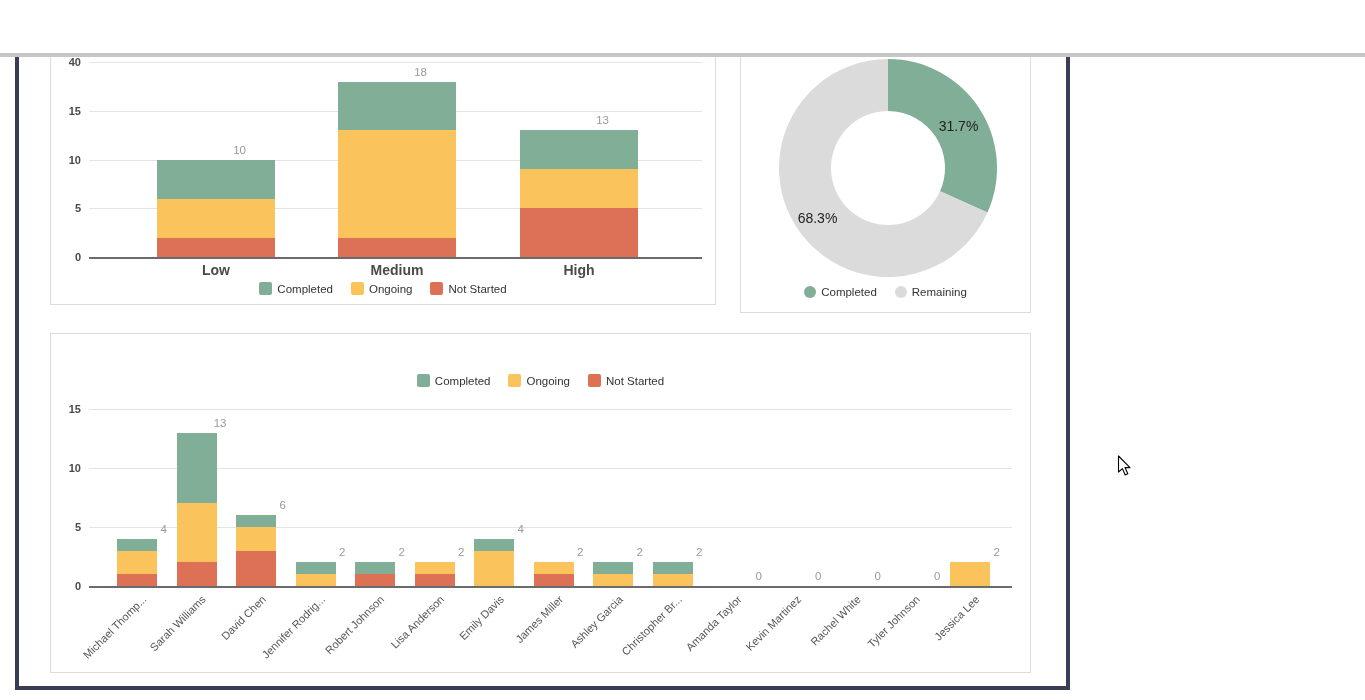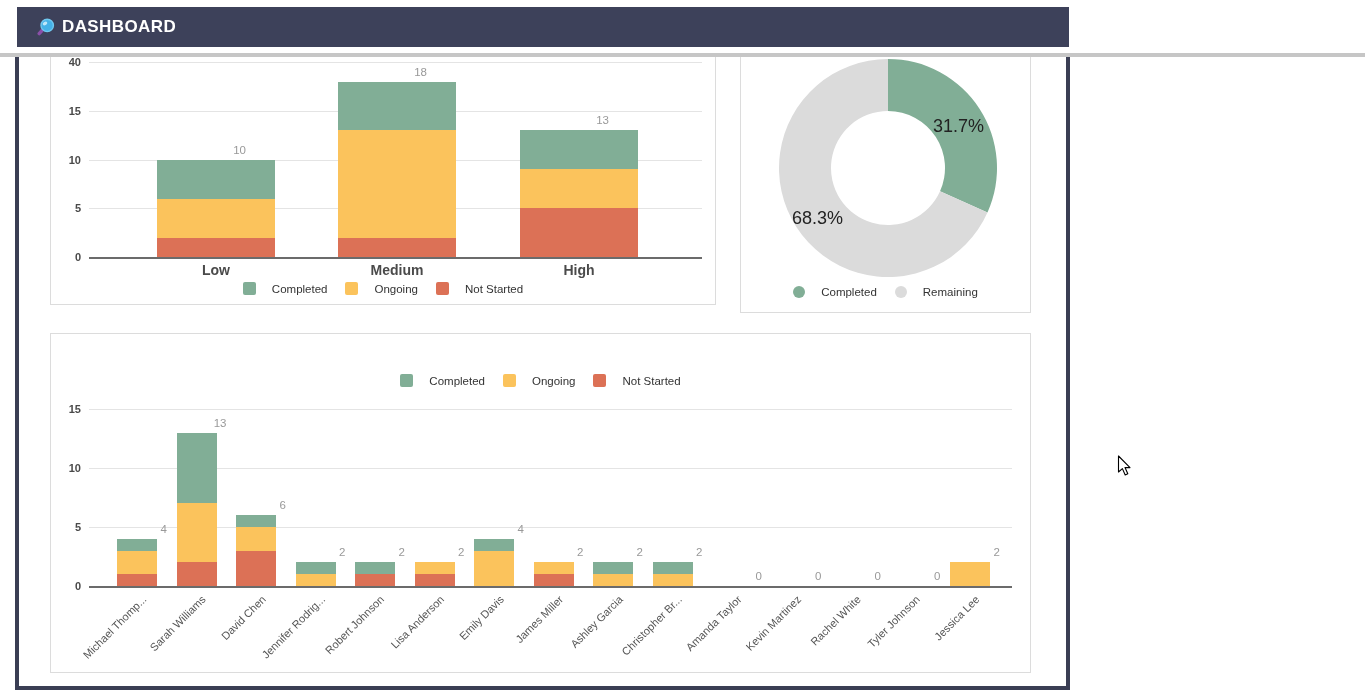--- a/index.html
+++ b/index.html
@@ -29,25 +29,25 @@
 
   .gridline { position:absolute; height:1px; background:#E4E4E4; }
   .baseline { position:absolute; height:2px; background:#6B6B6B; }
   .y-tick-label { position:absolute; width:30px; text-align:right; font-size:11px; font-weight:600; color:#4A4A4A; }
   .x-category-label { position:absolute; text-align:center; font-size:14px; font-weight:600; color:#4A4A4A; }
   .x-category-label-rot { position:absolute; white-space:nowrap; font-size:11px; color:#555;
     transform-origin:top right; transform:rotate(-45deg); }
   .bar-seg { position:absolute; }
   .bar-total-label { position:absolute; text-align:right; font-size:11.5px; color:#999; }
   .legend-row { position:absolute; display:flex; justify-content:center; align-items:center; gap:18px; }
-  .legend-item { display:flex; align-items:center; gap:16px; cursor:pointer; }
+  .legend-item { display:flex; align-items:center; gap:5px; cursor:pointer; }
   .legend-swatch { width:13px; height:13px; border-radius:2px; }
   .legend-swatch.round { border-radius:50%; width:12px; height:12px; }
   .legend-label { font-size:11.5px; color:#333; }
-  .donut-label { position:absolute; transform:translate(-50%,-50%); font-size:18px; color:#222; }
+  .donut-label { position:absolute; transform:translate(-50%,-50%); font-size:14px; color:#222; }
 
   #floating-annotation { position:absolute; left:1110px; top:401px; font-size:22px; letter-spacing:0.3px;
     color:#FB4B45; text-shadow:0 0 2px rgba(251,90,80,0.45); z-index:40; }
   #mouse-cursor { position:absolute; left:1117px; top:455px; z-index:50; }
 
   #logo-icon { display:inline-block; width:18px; height:18px; }
 </style>
 </head>
 <body>
 
@@ -186,31 +186,20 @@
         <div class="legend-item">
           <span class="legend-swatch round" style="background: rgb(219, 219, 219);"></span>
           <span class="legend-label">Remaining</span>
         </div>
       </div>
     </div>
 
   <div id="content-frame"></div>
   <div id="header-divider"></div>
 
-  <div id="app-header">
-    <span id="logo-icon">
-      <svg width="18" height="18" viewBox="0 0 18 18">
-        <line x1="5" y1="12.5" x2="2.2" y2="15.6" stroke="#8A4FA8" stroke-width="3.4" stroke-linecap="round"></line>
-        <circle cx="10.2" cy="7.4" r="6.2" fill="#45B2E8"></circle>
-        <circle cx="10.2" cy="7.4" r="6.2" fill="none" stroke="#6FC8F0" stroke-width="1.4"></circle>
-        <ellipse cx="8" cy="5.4" rx="2.4" ry="1.7" fill="#BFE7F9" transform="rotate(-28 8 5.4)"></ellipse>
-      </svg>
-    </span>
-    <span id="app-title">DASHBOARD</span>
-  </div>
 
 
   <div id="mouse-cursor">
     <svg width="16" height="22" viewBox="0 0 16 22">
       <path d="M1.5,1 L1.5,17 L5.4,13.6 L8.2,20 L10.8,18.8 L8,12.6 L13,12.6 Z" fill="#fff" stroke="#000" stroke-width="1.1" stroke-linejoin="round"></path>
     </svg>
   </div>
 </div>
 
 </body></html>

